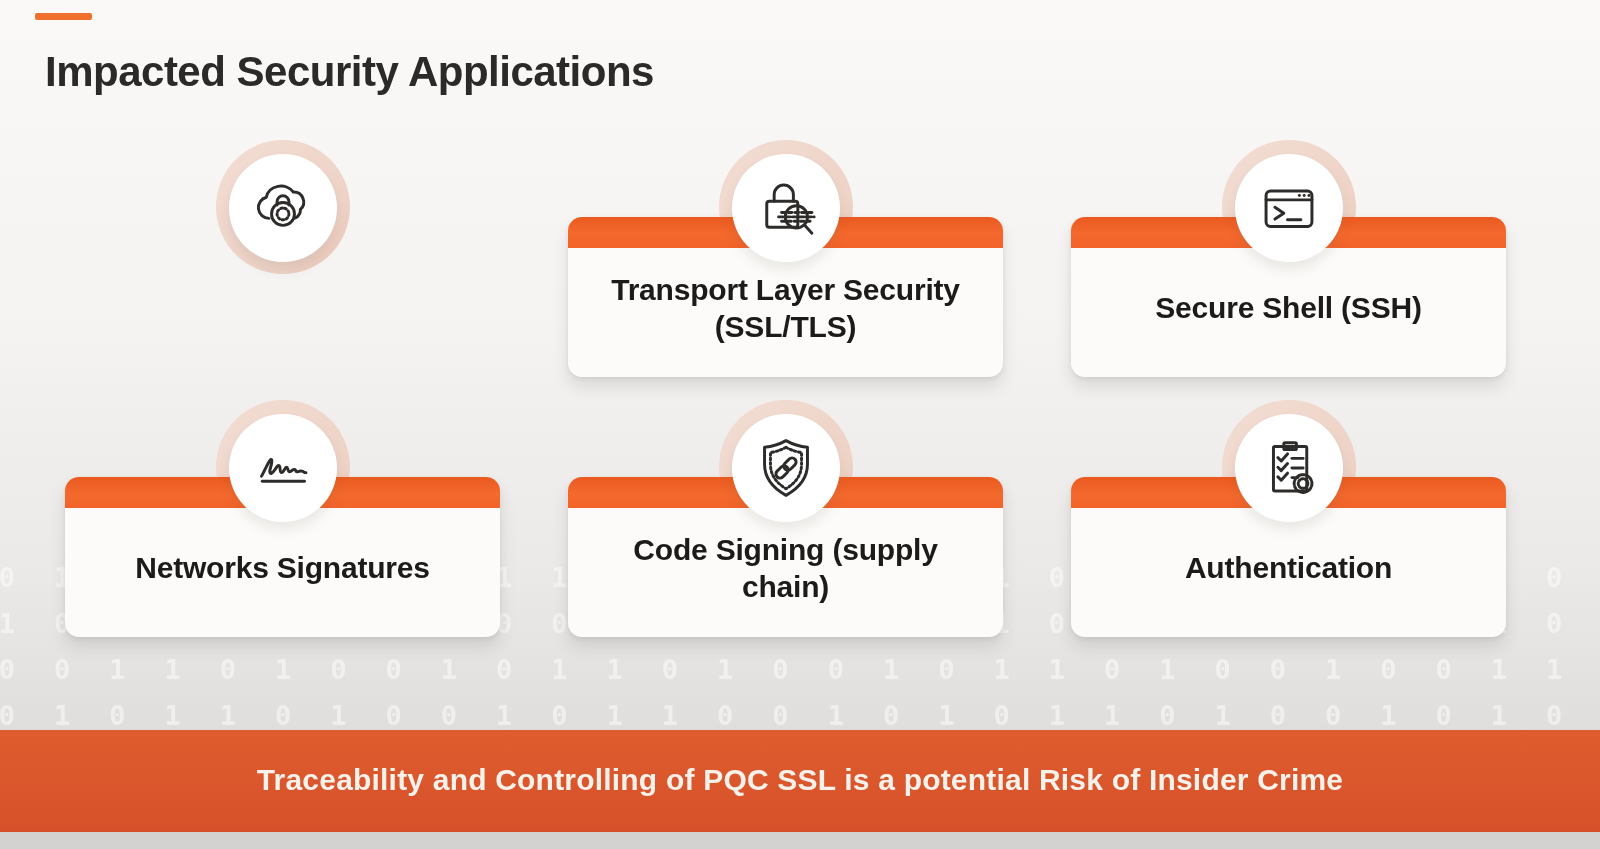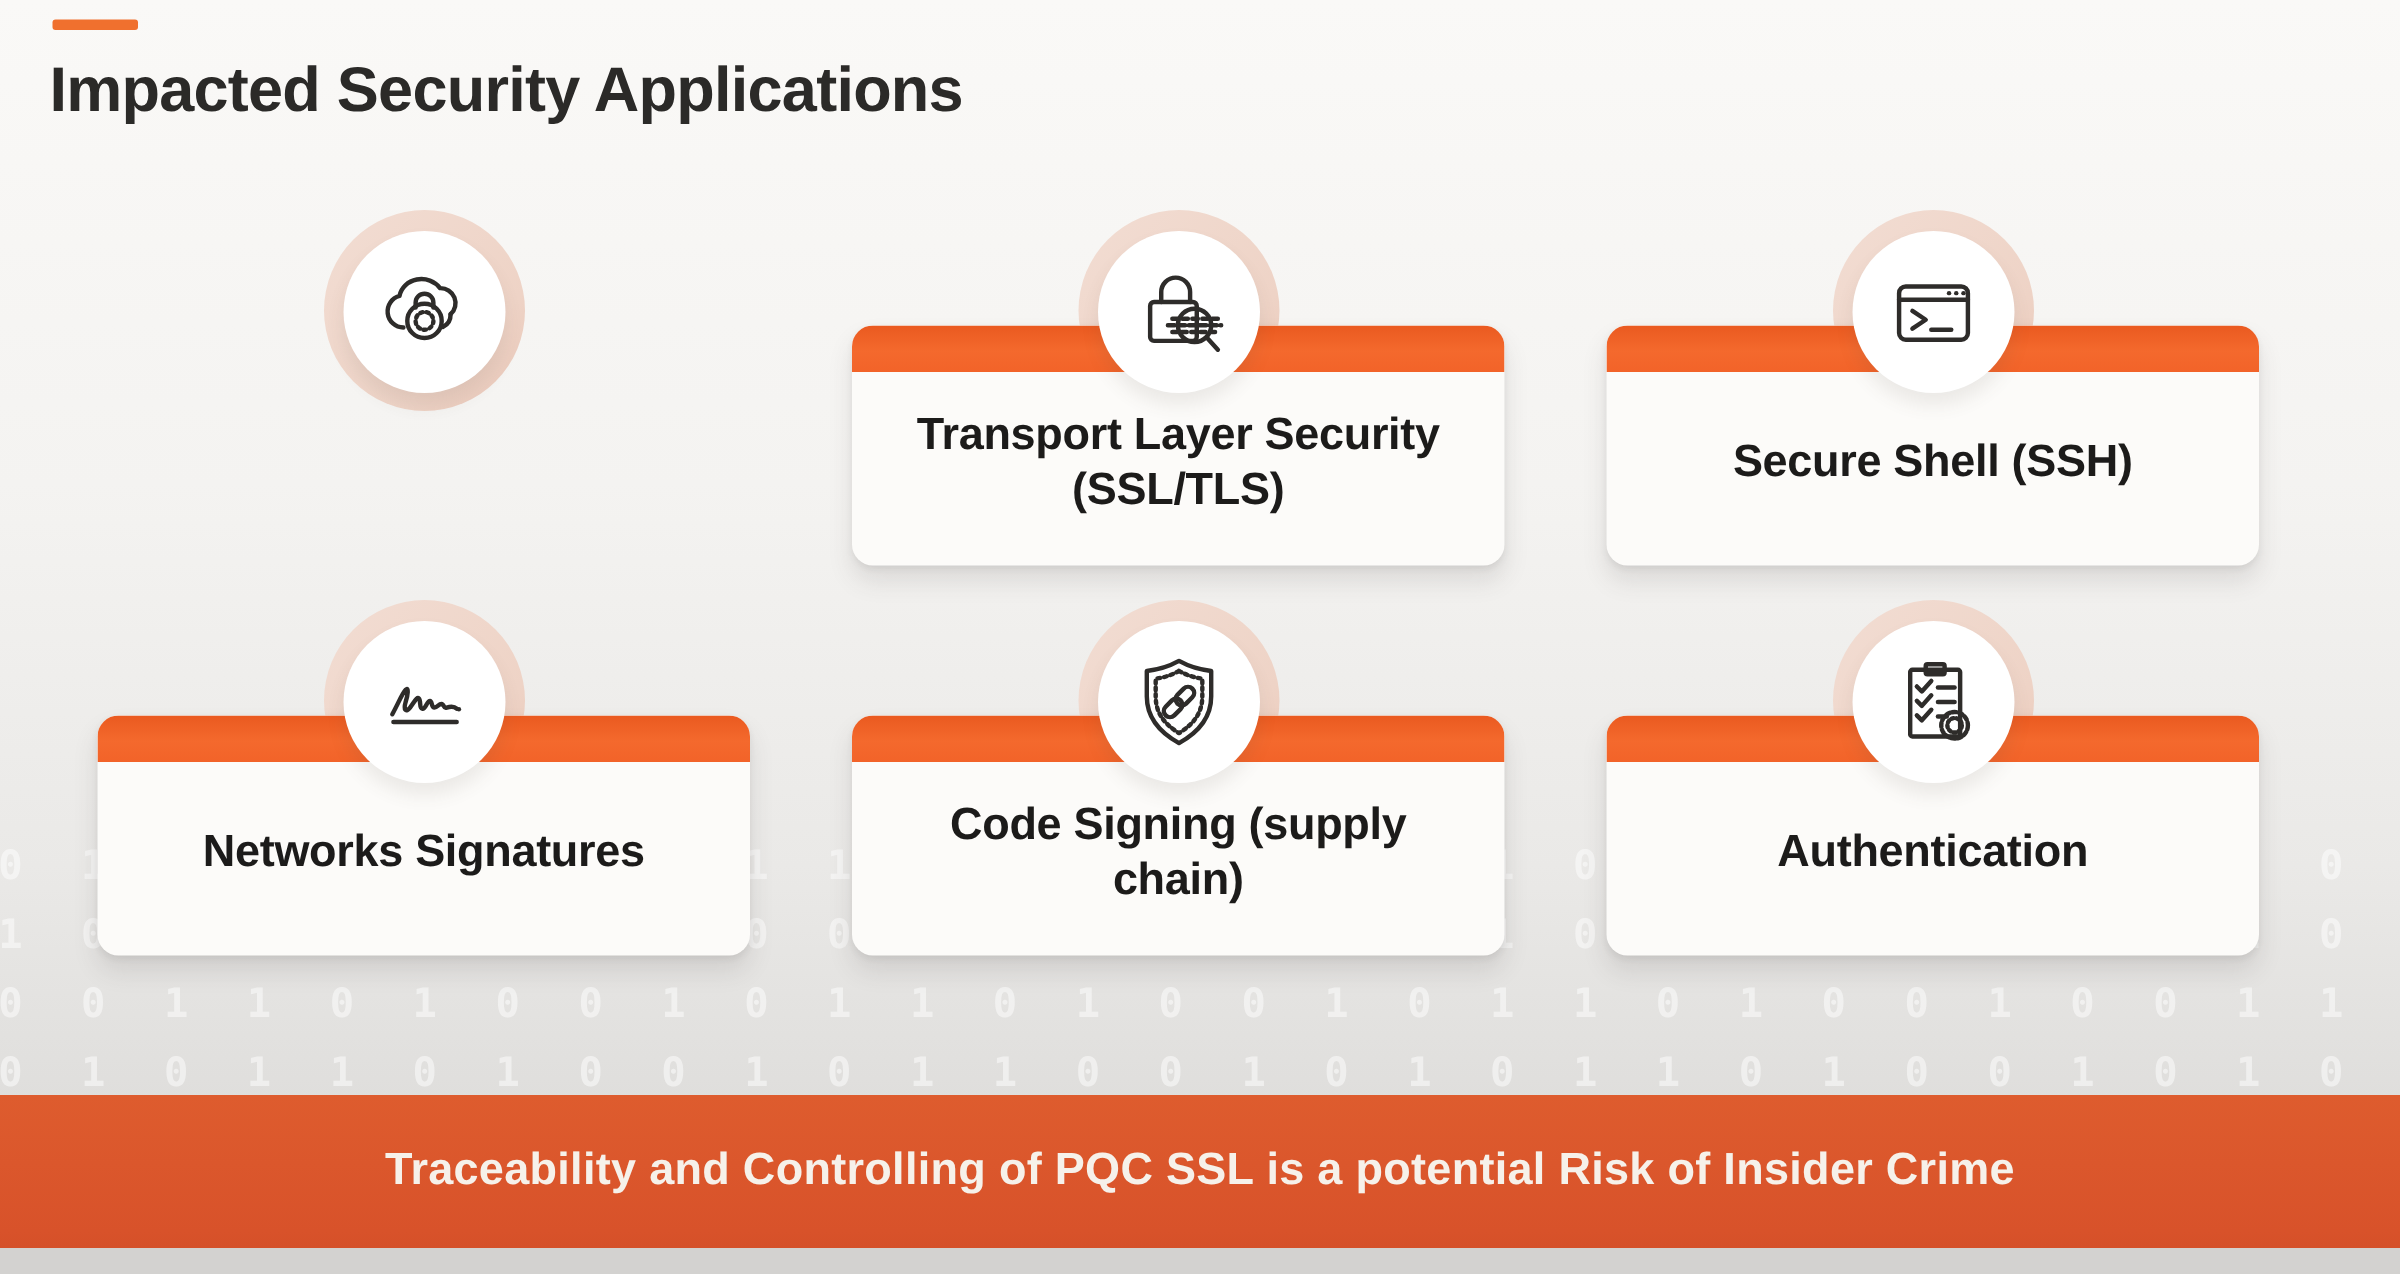--- a/index.html
+++ b/index.html
@@ -59,21 +59,21 @@
 <div class="stage">
 
   <div class="binary-layer">
     <div>01101001011001010110100101100</div>
     <div>10010110100101011010010010110</div>
     <div>00110100101101001011010010011</div>
     <div>01011010010110010101101001010</div>
   </div>
 
   <div class="accent-dash"></div>
-  <h1 class="page-title" style="margin:0">Impacted Security Applications</h1>
+  <h1 class="page-title" style="margin:12px">Impacted Security Applications</h1>
 
   <div class="grid row-1">
 
     <div class="cell">
       <div class="halo"></div>
       <div class="badge">
         <svg viewBox="0 0 100 100">
           <path class="ic" d="M31 64 A14.5 14.5 0 0 1 27.5 35.5 A20 18 0 0 1 64 28.5 A13.5 13.5 0 0 1 73.5 52"></path>
           <path class="ic" d="M66.5 63.5 A12.5 12.5 0 0 0 73.5 52"></path>
           <circle class="ic" cx="50" cy="58" r="15.5" fill="#ffffff"></circle>

